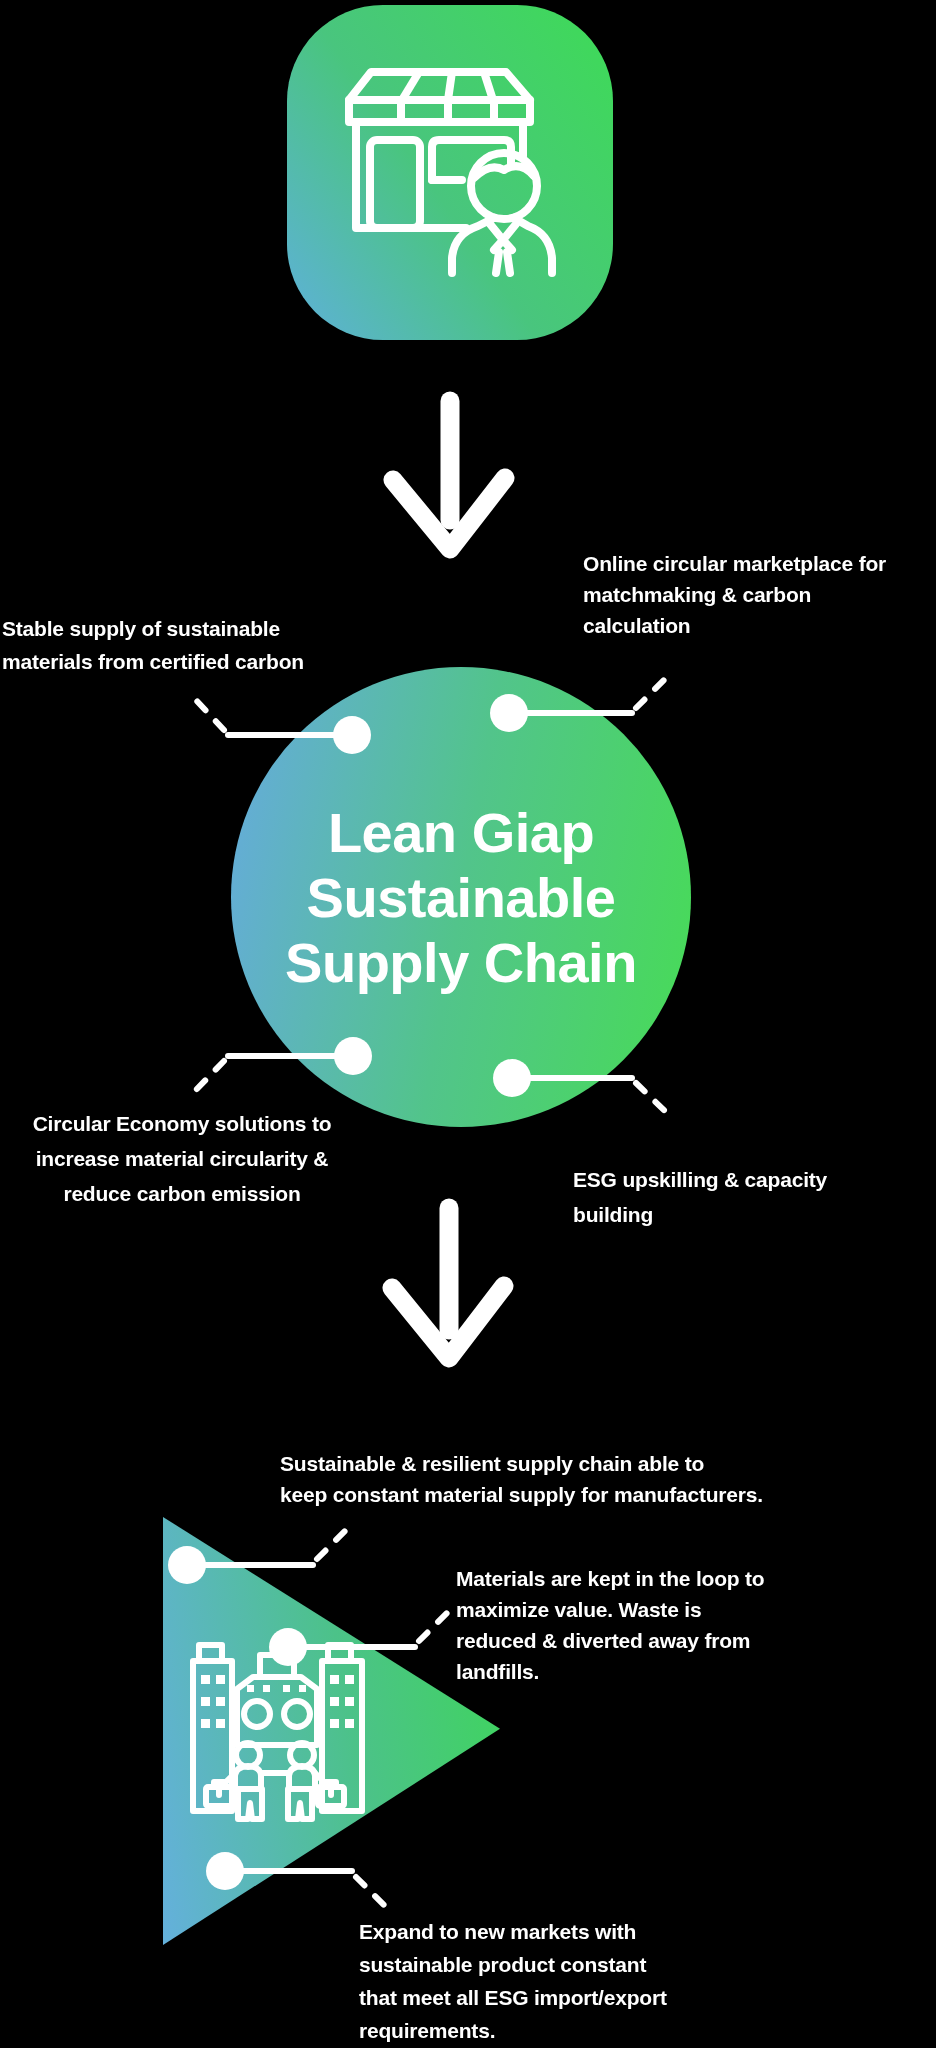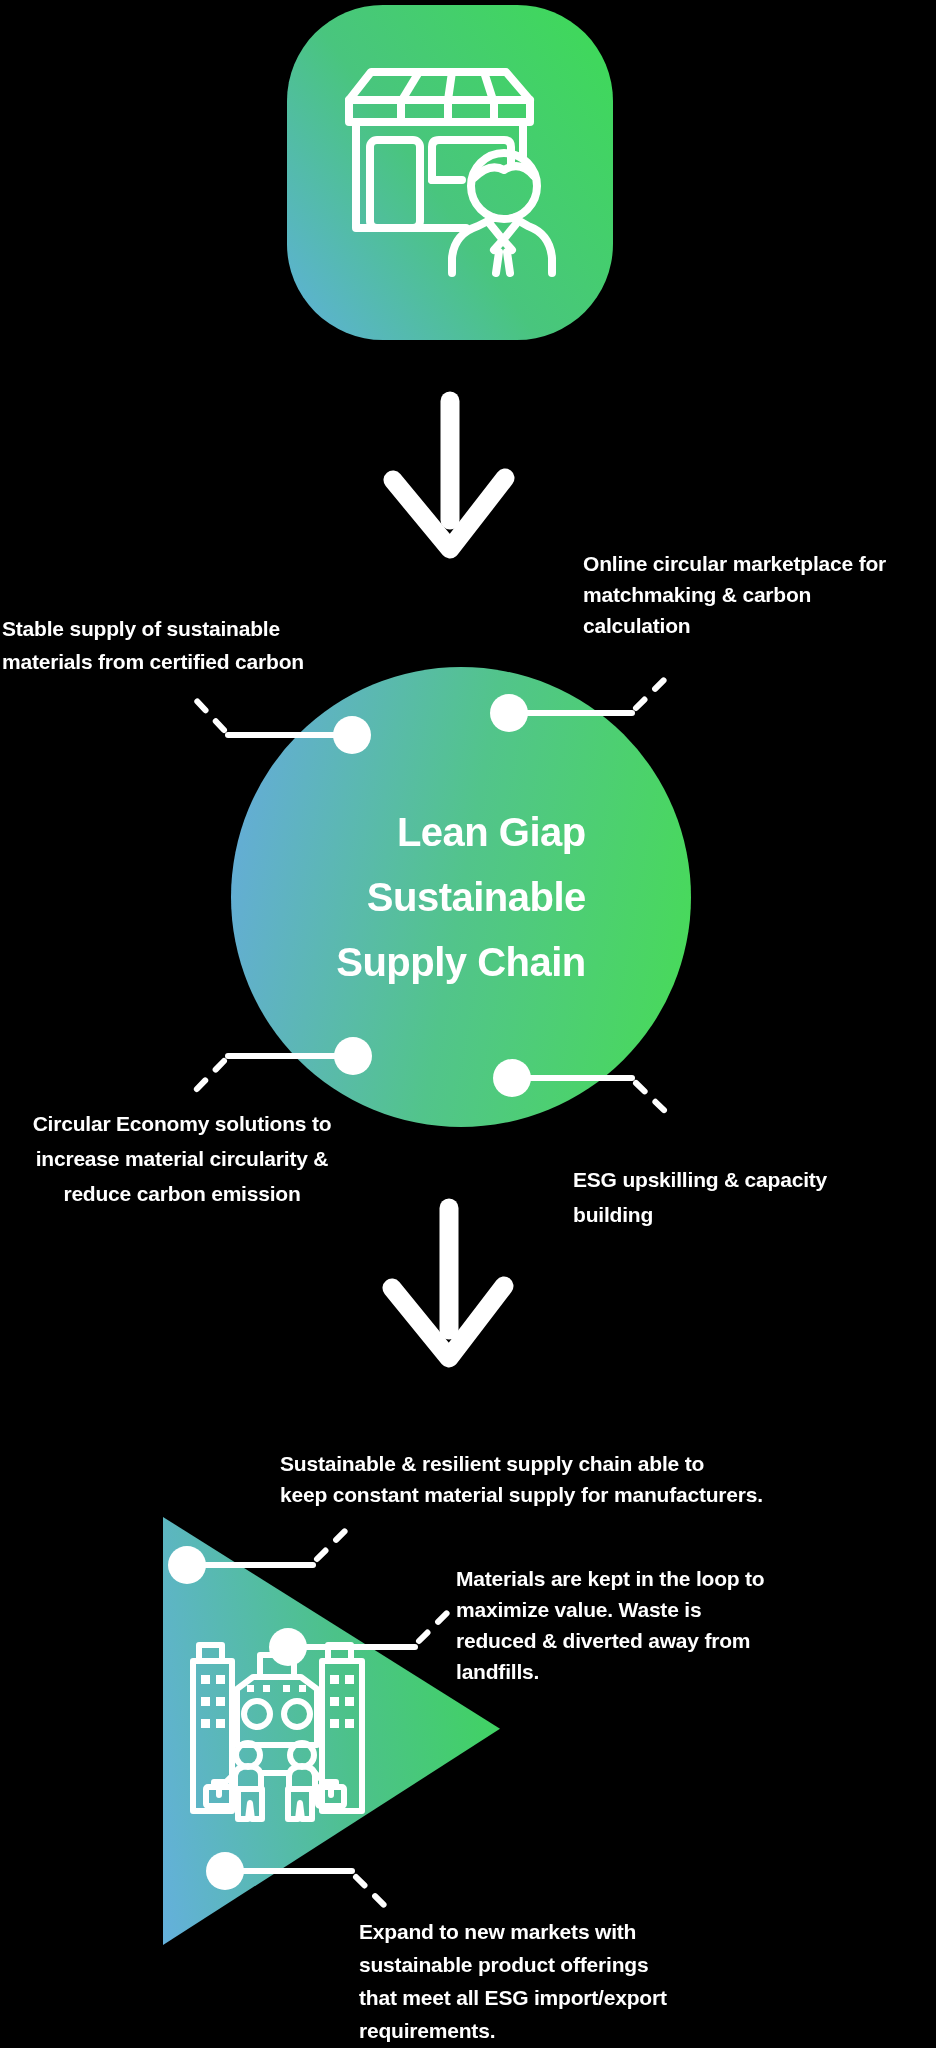--- a/index.html
+++ b/index.html
@@ -13,22 +13,22 @@
     background:linear-gradient(55deg,#5fb0dc 0%,#49c57e 45%,#3edb56 100%);
     display:flex;align-items:center;justify-content:center;
   }
   .hub-circle{
     position:absolute;left:231px;top:667px;width:460px;height:460px;
     border-radius:50%;
     background:linear-gradient(100deg,#66aadf 0%,#52c48b 50%,#47dc55 100%);
     display:flex;align-items:center;justify-content:center;
   }
   .hub-title{
-    color:#fff;font-size:40px;font-weight:700;line-height:65px;
-    text-align:right;white-space:pre-line;letter-spacing:-0.5px;
+    color:#fff;font-size:56px;font-weight:700;line-height:65px;
+    text-align:center;white-space:pre-line;letter-spacing:-0.5px;
   }
   .outcome-triangle{
     position:absolute;left:163px;top:1517px;width:337px;height:428px;
     background:linear-gradient(80deg,#64b0dc 0%,#4cc289 55%,#3ed65a 100%);
     clip-path:polygon(0% 0%,100% 49.5%,0% 100%);
   }
   .icon-city{position:absolute;left:185px;top:1637px;}
   .overlay{position:absolute;left:0;top:0;width:936px;height:2048px;}
   .callout{
     position:absolute;color:#fff;font-size:21px;font-weight:700;
@@ -196,17 +196,17 @@
   <div class="callout cap-br">ESG upskilling &amp; capacity
 building</div>
 
   <div class="callout out-1">Sustainable &amp; resilient supply chain able to
 keep constant material supply for manufacturers.</div>
   <div class="callout out-2">Materials are kept in the loop to
 maximize value. Waste is
 reduced &amp; diverted away from
 landfills.</div>
   <div class="callout out-3">Expand to new markets with
-sustainable product offerings
+sustainable product constant
 that meet all ESG import/export
 requirements.</div>
 
 </div>
 
 </body></html>

